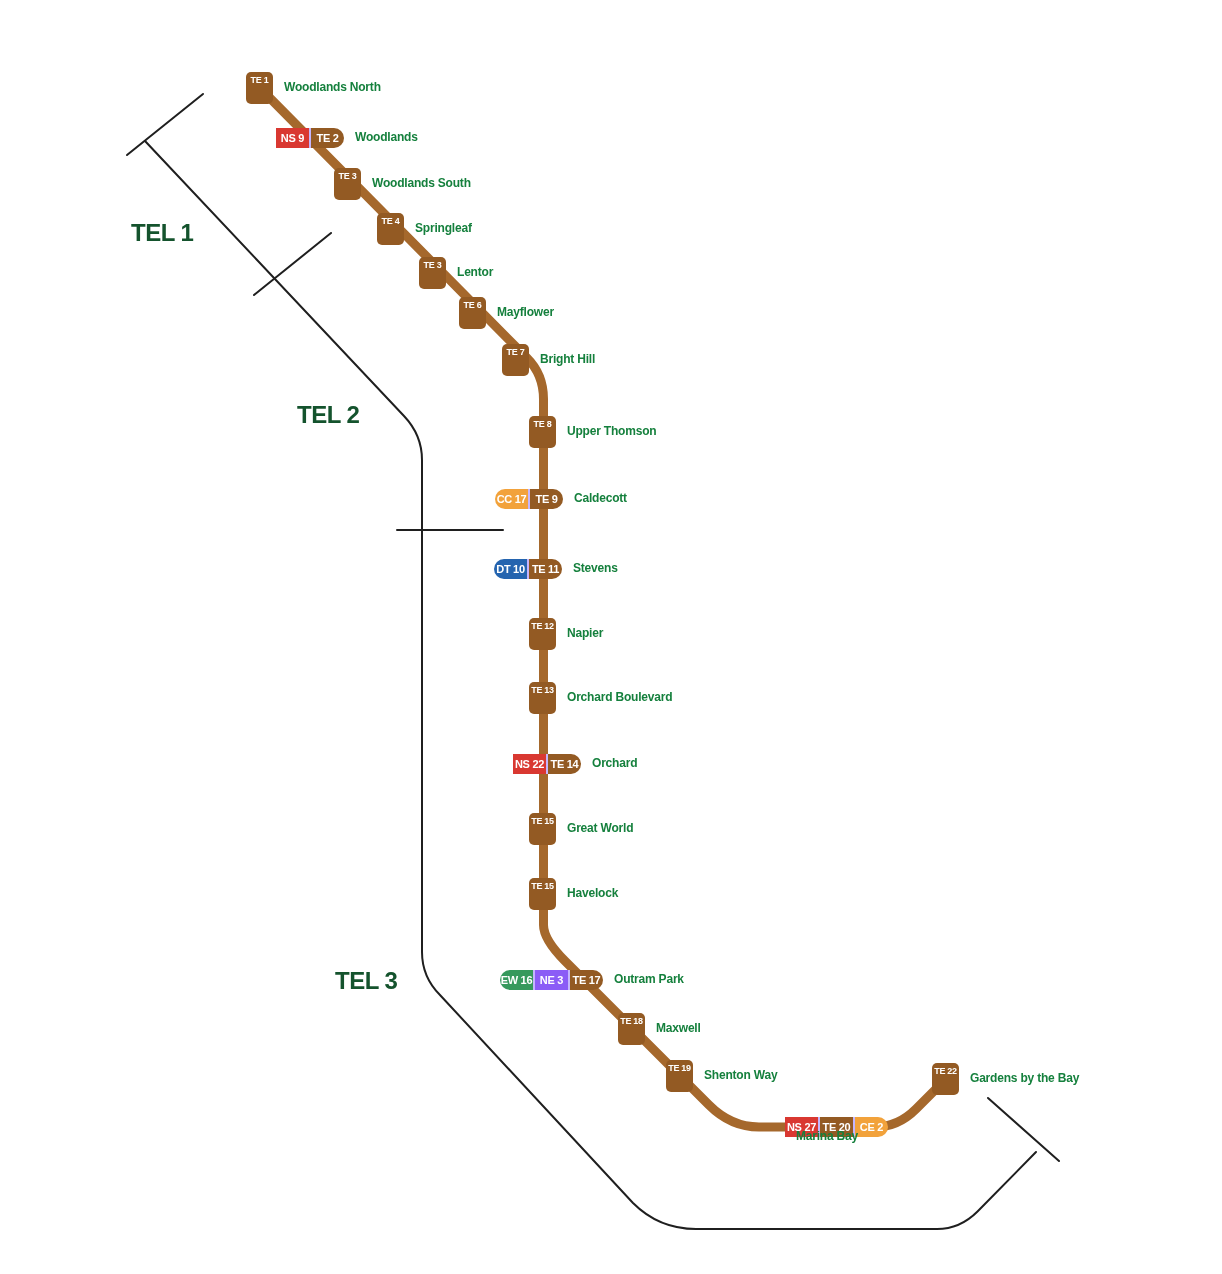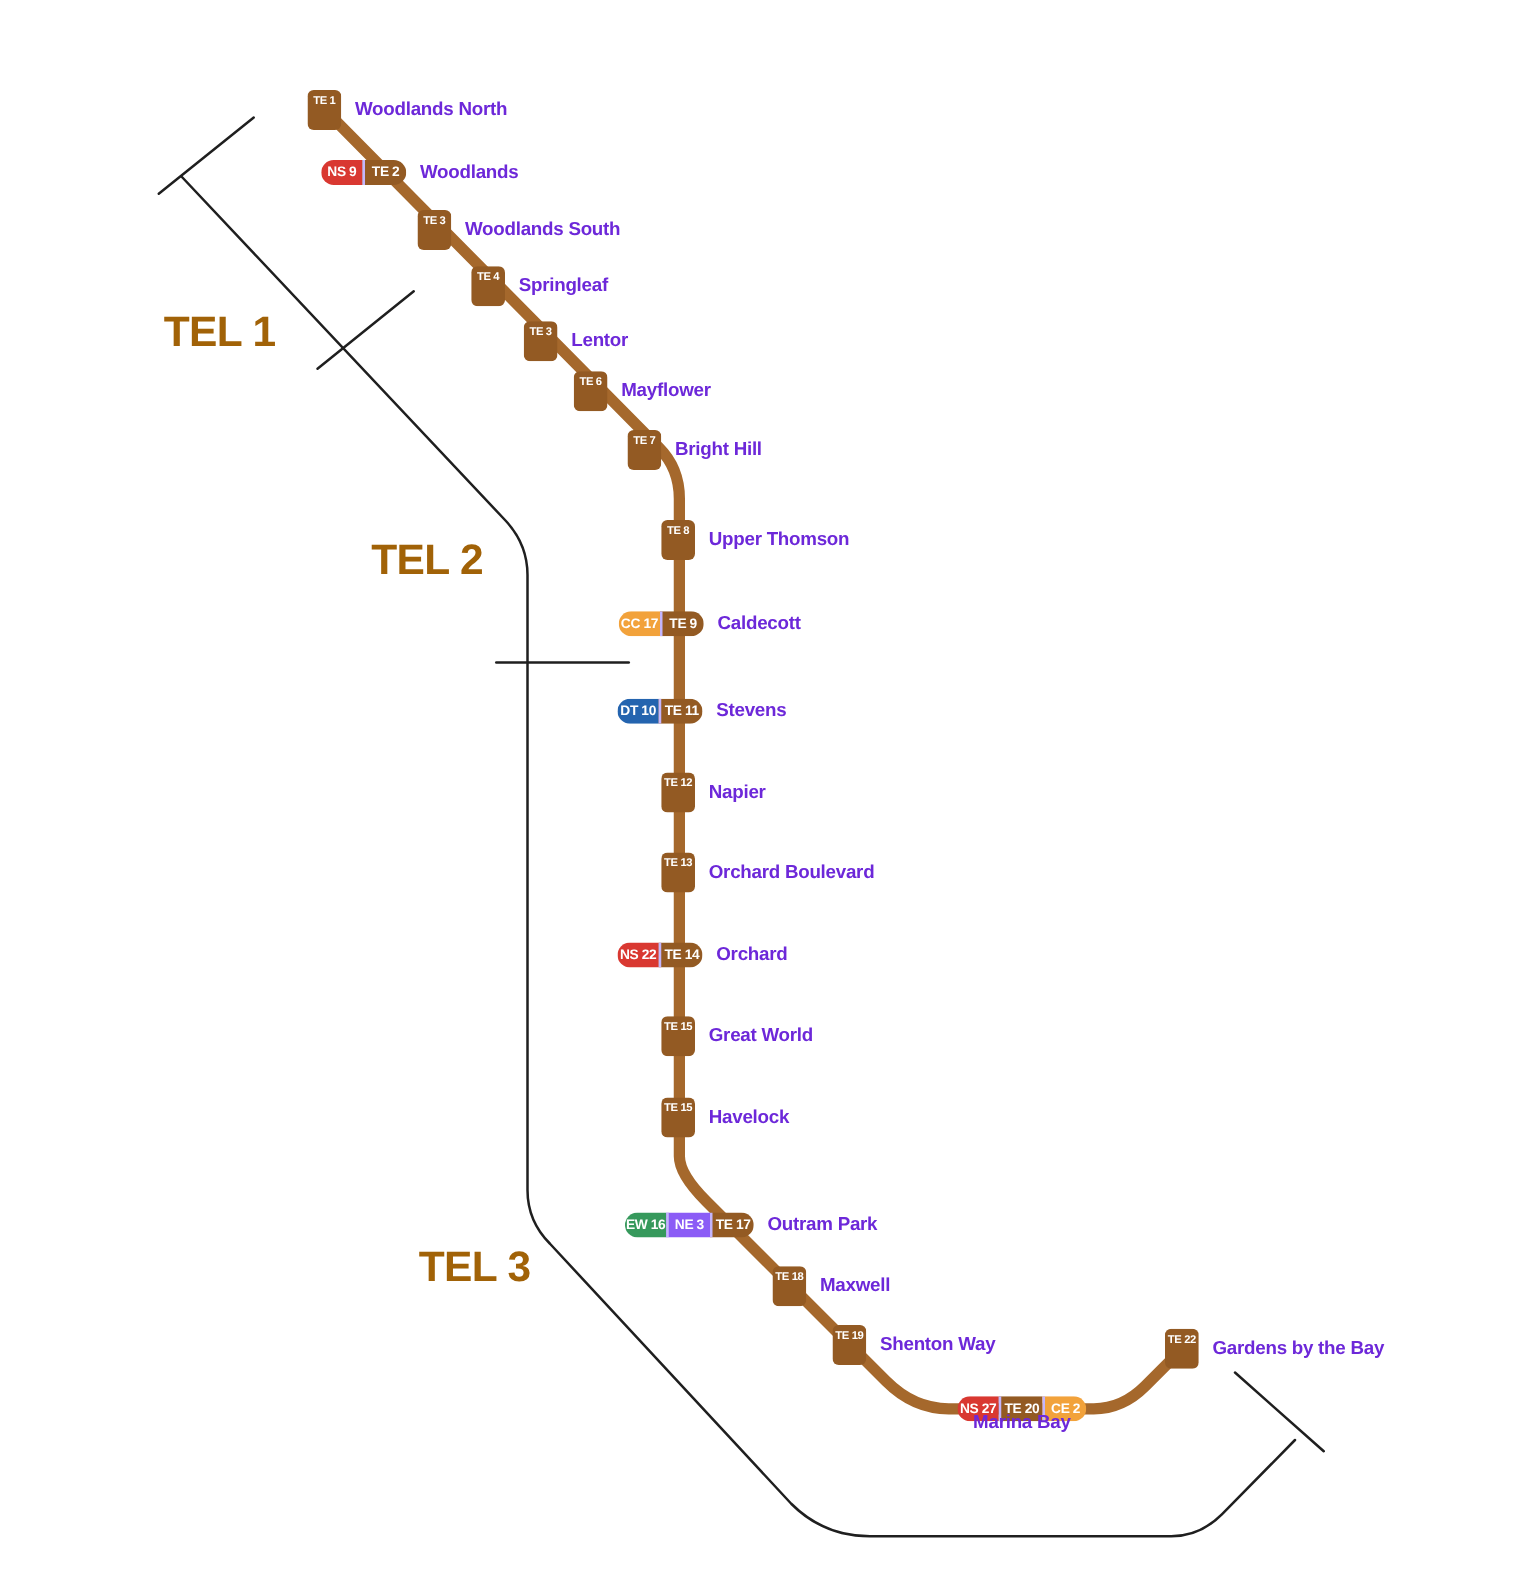--- a/index.html
+++ b/index.html
@@ -6,48 +6,48 @@
   .map-root{
     position:relative;
     width:1222px;height:1274px;
     background:#ffffff;
     font-family:"Liberation Sans", sans-serif;
     overflow:hidden;
   }
   svg.lines{position:absolute;left:0;top:0;}
   .phase-label{
     position:absolute;
-    font-size:34px;font-weight:bold;color:#a16207;
-    letter-spacing:-0.5px;line-height:1;white-space:nowrap;margin-top:28px;
+    font-size:24px;font-weight:bold;color:#14532d;
+    letter-spacing:-0.5px;line-height:1;white-space:nowrap;
   }
   .station{
     position:absolute;display:flex;align-items:center;gap:11px;
     transform:translateY(-50%);
   }
   .badge{
     display:flex;align-items:stretch;flex-shrink:0;
     border-radius:10px;overflow:hidden;
   }
   .seg{
     color:#fff;font-weight:bold;text-align:center;
     letter-spacing:-0.3px;white-space:nowrap;
   }
   .seg + .seg{border-left:2px solid #c4b5fd;}
   .seg.ic{width:33px;height:20px;font-size:11px;line-height:20px;}
   .badge.sm{border-radius:5px;}
   .seg.sm{width:27px;height:32px;font-size:9px;line-height:16px;}
   .te{background:#935A23;}
-  .ns{background:#D93831;}
+  .ns{background:#D93831;margin-left:19px;}
   .cc{background:#F2A23B;}
   .dt{background:#2464AF;}
   .ew{background:#36995C;}
   .ne{background:#8b5cf6;}
   .ce{background:#F2A23B;}
   .name{
-    font-size:15px;font-weight:bold;color:#6d28d9;
+    font-size:12px;font-weight:bold;color:#15803d;
     letter-spacing:-0.2px;white-space:nowrap;line-height:1.1;
   }
   .station.below .name{
     position:absolute;top:13px;left:50%;transform:translateX(-50%);
   }
 </style>
 </head>
 <body>
 
 <div class="map-root">

